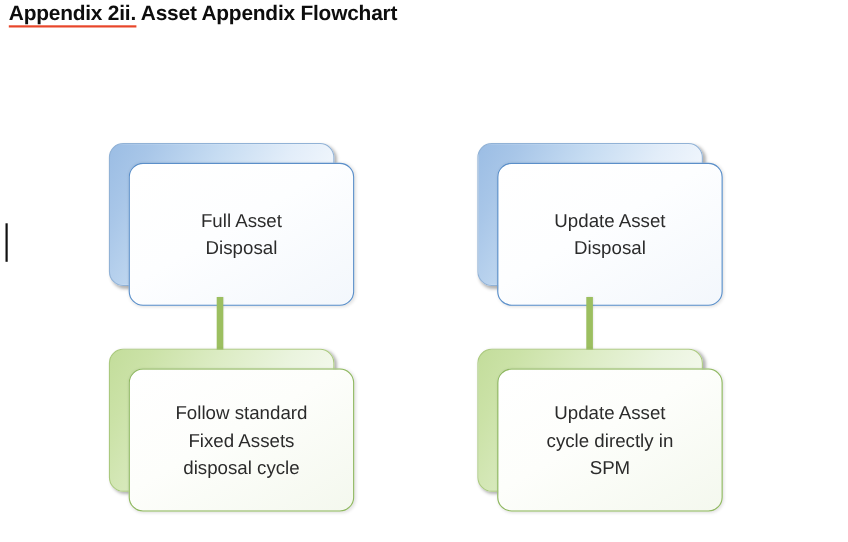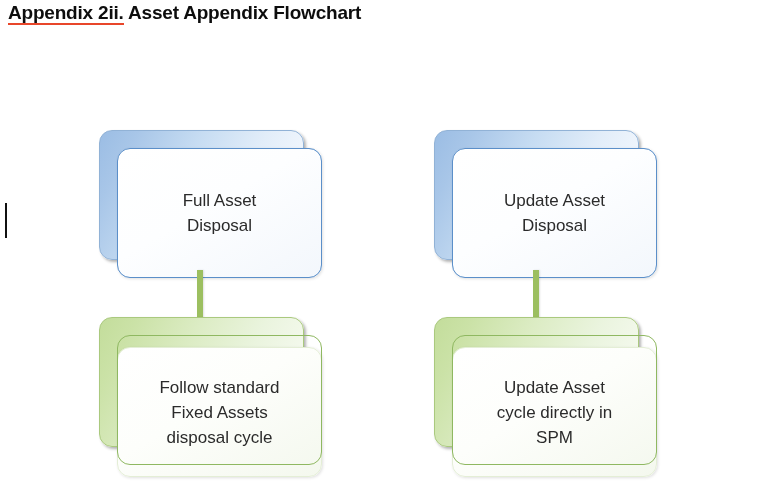--- a/index.html
+++ b/index.html
@@ -97,21 +97,20 @@
     text-align: center;
     box-shadow: 1px 1px 3px rgba(0,0,0,0.12);
   }
   .node.blue .layer.mid {
     background: linear-gradient(150deg, #ffffff 0%, #fdfeff 45%, #f3f7fc 100%);
     border: 1px solid #dce8f4;
   }
   .node.green .layer.mid {
     background: linear-gradient(150deg, #ffffff 0%, #fdfefb 45%, #f4f8ee 100%);
     border: 1px solid #e4eed6;
-    margin-top: 12px;
   }
 
   
   .layer.front {
     left: 18px;
     top: 18px;
     width: 205px;
     height: 130px;
     background: transparent;
   }

